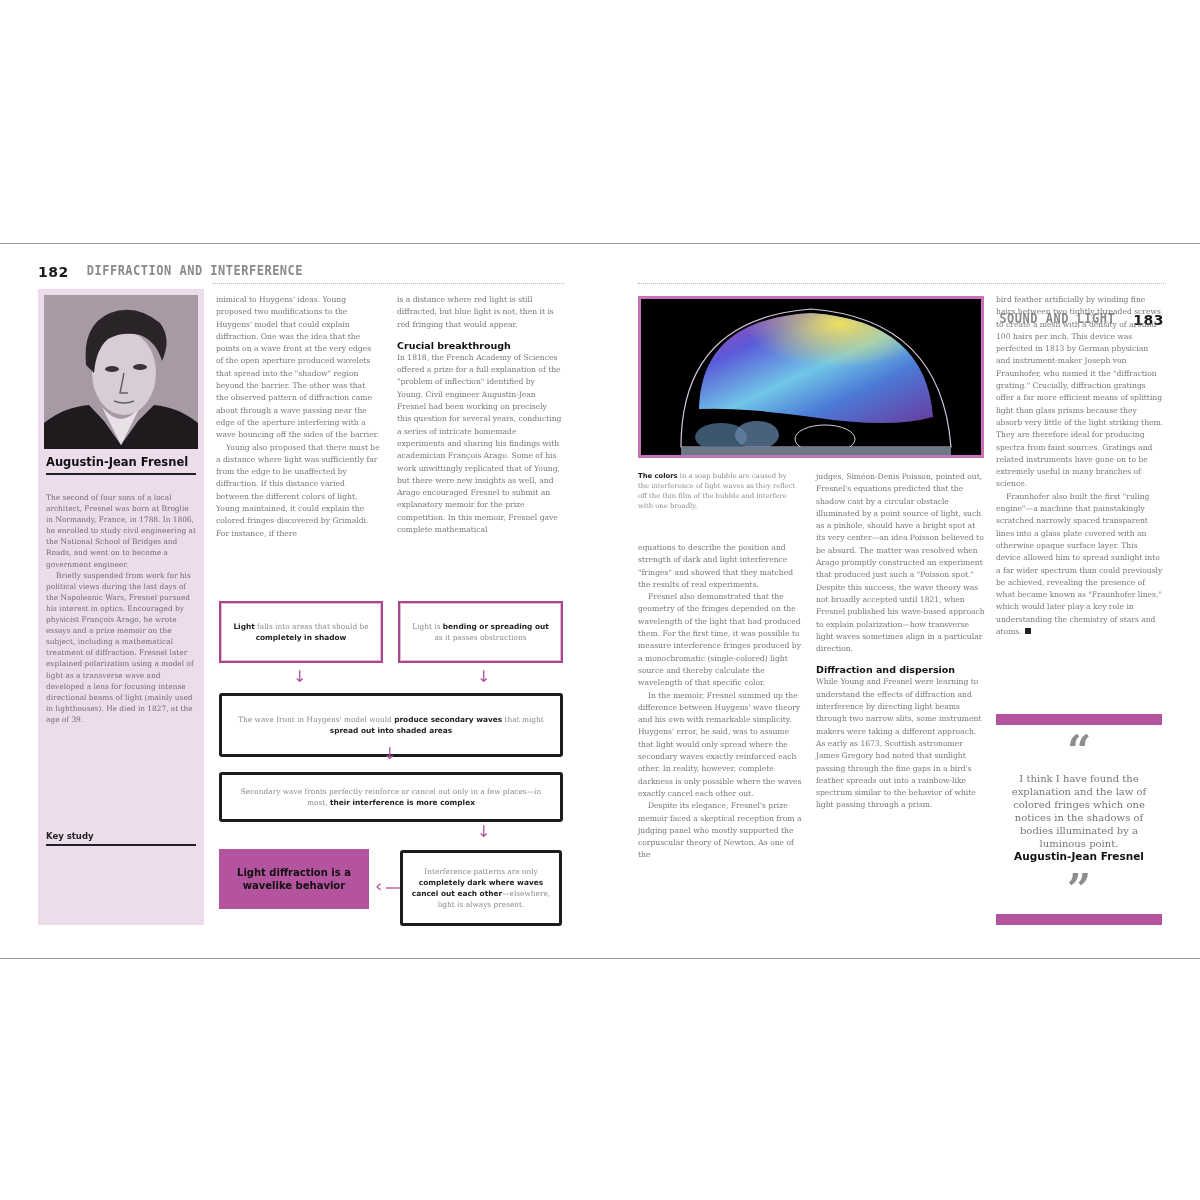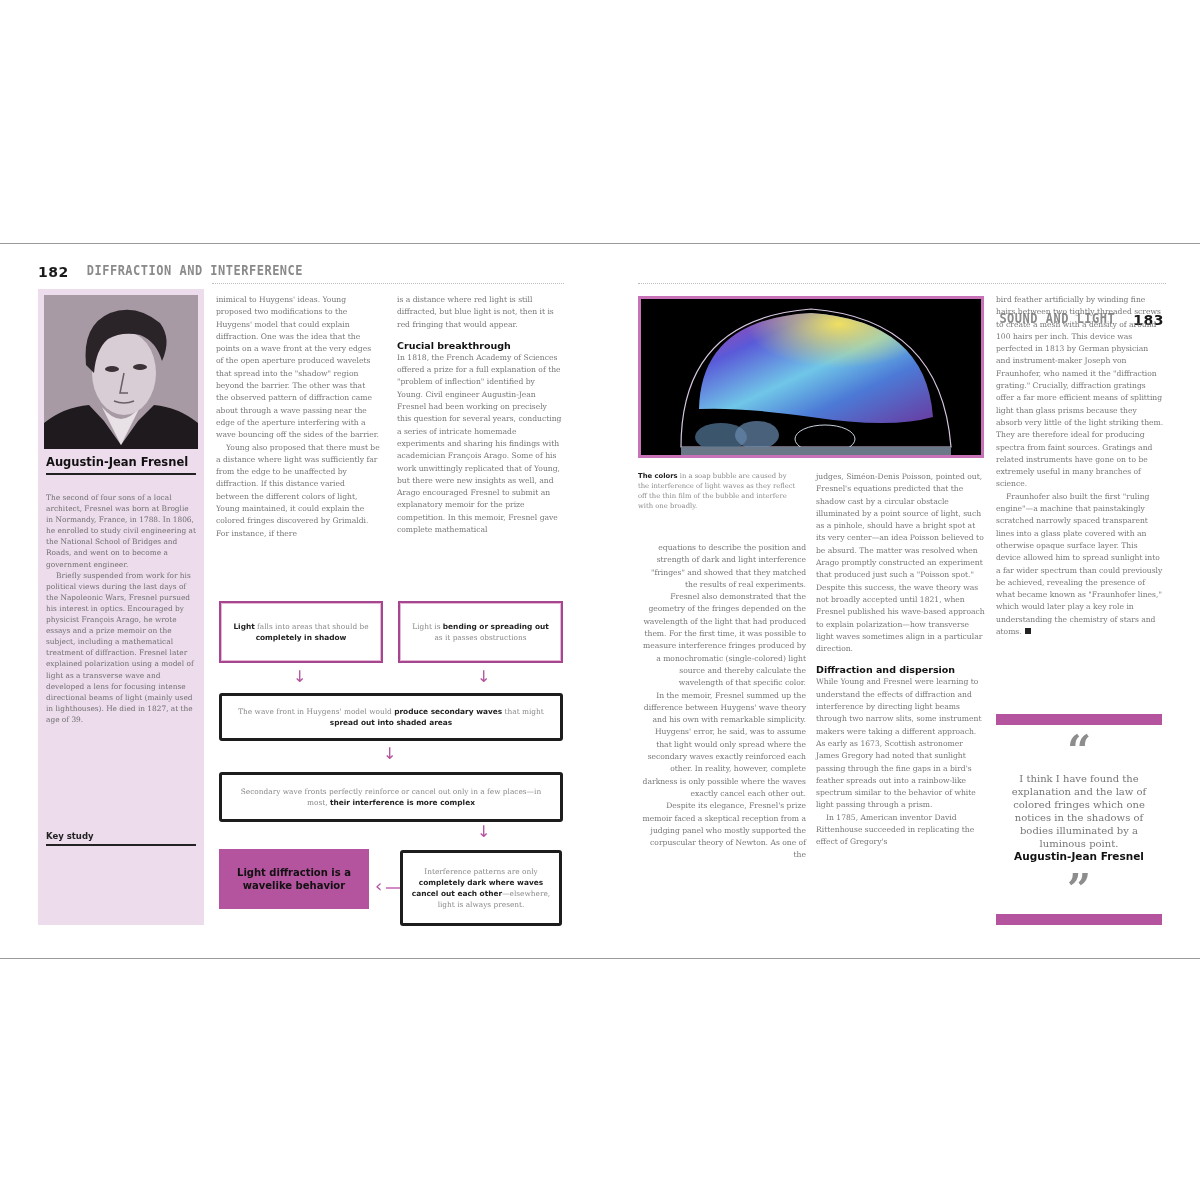--- a/index.html
+++ b/index.html
@@ -82,21 +82,21 @@
   
   .photo {
     position: absolute; left: 38px; top: 52px; width: 346px; height: 162px;
     border: 3px solid #c872b7; background: #000; overflow: hidden;
   }
   .photo svg { width: 100%; height: 100%; display: block; }
   .caption {
     position: absolute; left: 38px; top: 227px; width: 160px; font-size: 6.8px; line-height: 10px; color: #8a8a8a;
   }
   .caption b { color: #222; font-family: "DejaVu Sans", sans-serif; }
-  .col3 { left: 38px; top: 298px; width: 168px; text-align: right; }
+  .col3 { left: 38px; top: 298px; width: 168px; }
   .col4 { left: 216px; top: 227px; width: 170px; }
   .col5 { left: 396px; top: 50px; width: 168px; }
   .end-mark { display: inline-block; width: 6px; height: 6px; background: #222; margin-left: 3px; }
 
   .quote-bar { position: absolute; left: 396px; width: 166px; height: 11px; background: #b4539e; }
   .quote-open, .quote-close {
     position: absolute; left: 396px; width: 166px; text-align: center;
     font-family: "DejaVu Serif", serif; font-weight: bold; font-size: 42px; color: #8d8d8d; line-height: 40px;
   }
   .quote-text {
@@ -154,21 +154,21 @@
 
     <div class="fbox pink" style="left:398px; top:357px; width:165px; height:62px;">
       <div><span>Light is </span><b>bending or spreading out</b><span> as it passes obstructions</span></div>
     </div>
     <div class="fbox pink" style="left:219px; top:357px; width:164px; height:62px;">
       <div><b>Light</b><span> falls into areas that should be </span><b>completely in shadow</b></div>
     </div>
     <div class="arrow" style="left:293px; top:425px;">↓</div>
     <div class="arrow" style="left:477px; top:425px;">↓</div>
 
-    <div class="fbox black" style="left:219px; top:449px; width:344px; height:48px;">
+    <div class="fbox black" style="left:219px; top:449px; width:344px; height:64px;">
       <div><span>The wave front in Huygens' model would </span><b>produce secondary waves</b><span> that might </span><b>spread out into shaded areas</b></div>
     </div>
     <div class="arrow" style="left:383px; top:502px;">↓</div>
 
     <div class="fbox black" style="left:219px; top:528px; width:344px; height:50px;">
       <div><span>Secondary wave fronts perfectly reinforce or cancel out only in a few places—in most, </span><b>their interference is more complex</b></div>
     </div>
     <div class="arrow" style="left:477px; top:580px;">↓</div>
 
     <div class="fbox solid" style="left:219px; top:605px; width:150px; height:60px;">
@@ -223,21 +223,20 @@
       <p style="text-indent:0">equations to describe the position and strength of dark and light interference "fringes" and showed that they matched the results of real experiments.</p>
       <p>Fresnel also demonstrated that the geometry of the fringes depended on the wavelength of the light that had produced them. For the first time, it was possible to measure interference fringes produced by a monochromatic (single-colored) light source and thereby calculate the wavelength of that specific color.</p>
       <p>In the memoir, Fresnel summed up the difference between Huygens' wave theory and his own with remarkable simplicity. Huygens' error, he said, was to assume that light would only spread where the secondary waves exactly reinforced each other. In reality, however, complete darkness is only possible where the waves exactly cancel each other out.</p>
       <p>Despite its elegance, Fresnel's prize memoir faced a skeptical reception from a judging panel who mostly supported the corpuscular theory of Newton. As one of the</p>
     </div>
 
     <div class="col col4">
       <p>judges, Siméon-Denis Poisson, pointed out, Fresnel's equations predicted that the shadow cast by a circular obstacle illuminated by a point source of light, such as a pinhole, should have a bright spot at its very center—an idea Poisson believed to be absurd. The matter was resolved when Arago promptly constructed an experiment that produced just such a "Poisson spot." Despite this success, the wave theory was not broadly accepted until 1821, when Fresnel published his wave-based approach to explain polarization—how transverse light waves sometimes align in a particular direction.</p>
       <h3>Diffraction and dispersion</h3>
       <p style="text-indent:0">While Young and Fresnel were learning to understand the effects of diffraction and interference by directing light beams through two narrow slits, some instrument makers were taking a different approach. As early as 1673, Scottish astronomer James Gregory had noted that sunlight passing through the fine gaps in a bird's feather spreads out into a rainbow-like spectrum similar to the behavior of white light passing through a prism.</p>
-      <p>In 1785, American inventor David Rittenhouse succeeded in replicating the effect of Gregory's</p>
     </div>
 
     <div class="col col5">
       <p>bird feather artificially by winding fine hairs between two tightly threaded screws to create a mesh with a density of around 100 hairs per inch. This device was perfected in 1813 by German physician and instrument-maker Joseph von Fraunhofer, who named it the "diffraction grating." Crucially, diffraction gratings offer a far more efficient means of splitting light than glass prisms because they absorb very little of the light striking them. They are therefore ideal for producing spectra from faint sources. Gratings and related instruments have gone on to be extremely useful in many branches of science.</p>
       <p><span>Fraunhofer also built the first "ruling engine"—a machine that painstakingly scratched narrowly spaced transparent lines into a glass plate covered with an otherwise opaque surface layer. This device allowed him to spread sunlight into a far wider spectrum than could previously be achieved, revealing the presence of what became known as "Fraunhofer lines," which would later play a key role in understanding the chemistry of stars and atoms.</span><span class="end-mark"></span></p>
     </div>
 
     <div class="quote-bar" style="top:470px;"></div>
     <div class="quote-open" style="top:488px;">“</div>
     <div class="quote-text">I think I have found the explanation and the law of colored fringes which one notices in the shadows of bodies illuminated by a luminous point.</div>

